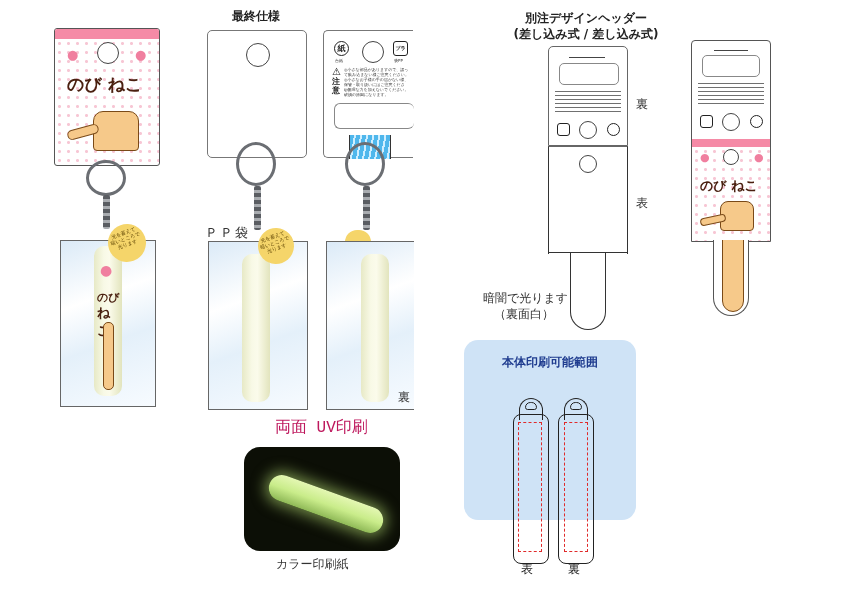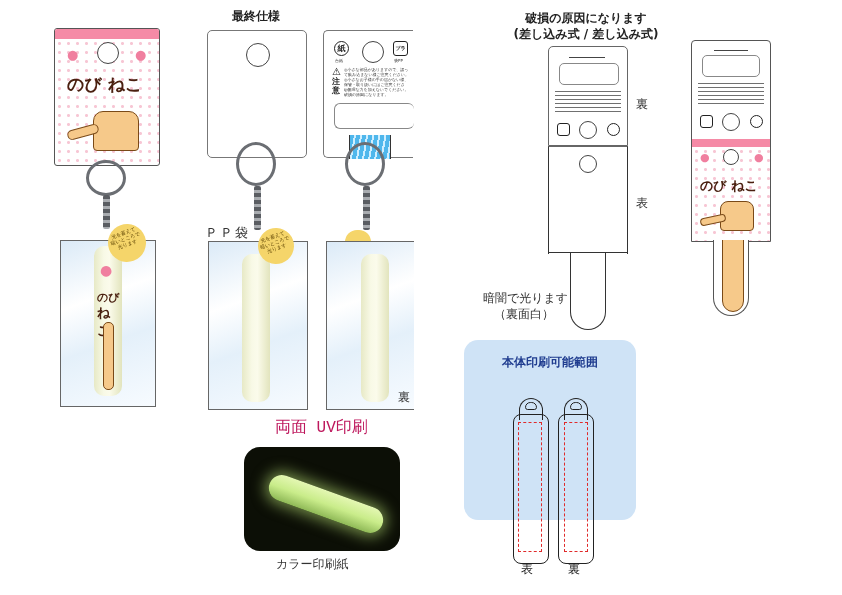--- a/index.html
+++ b/index.html
@@ -97,21 +97,21 @@
 <div class="abs stick" style="left:361px;top:254px;width:28px;height:148px;"></div>
 <div class="abs label" style="left:398px;top:389px;font-size:12px;">裏</div>
 
 <div class="abs" style="left:275px;top:417px;font-size:16px;color:#be185d;font-family:Liberation Mono, monospace;">両面 UV印刷</div>
 
 <div class="abs" style="left:244px;top:447px;width:156px;height:104px;background:#0c0f06;border-radius:16px;overflow:hidden;">
   <div class="abs" style="left:22px;top:44px;width:120px;height:26px;background:linear-gradient(180deg,#e4f7b3 0%,#c9ec8a 50%,#8fb957 100%);border-radius:13px;transform:rotate(20deg);box-shadow:0 0 14px 4px rgba(190,230,120,0.55);"></div>
 </div>
 <div class="abs label" style="left:276px;top:556px;font-size:12px;">カラー印刷紙</div>
 
-<div class="abs title" style="left:496px;top:10px;width:180px;">破損の原因になります</div>
+<div class="abs title" style="left:496px;top:10px;width:180px;">別注デザインヘッダー</div>
 <div class="abs title" style="left:496px;top:26px;width:180px;">(差し込み式 / 差し込み式)</div>
 
 <div class="abs outline" style="left:548px;top:46px;width:80px;height:100px;border-radius:5px 5px 0 0;border-color:#666;">
   <div class="abs" style="left:20px;top:10px;width:36px;height:1px;background:#444;"></div>
   <div class="abs" style="left:10px;top:16px;width:60px;height:22px;border:1px solid #888;border-radius:5px;box-sizing:border-box;"></div>
   <div class="abs tiny" style="left:6px;top:44px;width:66px;height:22px;background:repeating-linear-gradient(180deg,#333 0 1.5px,transparent 1.5px 4px);opacity:0.7;"></div>
   <div class="abs gsl" style="left:8px;top:76px;width:13px;height:13px;border-radius:3px;"></div>
   <div class="abs hole" style="left:30px;top:74px;width:18px;height:18px;"></div>
   <div class="abs gsl" style="left:58px;top:76px;width:13px;height:13px;border-radius:50%;"></div>
 </div>

